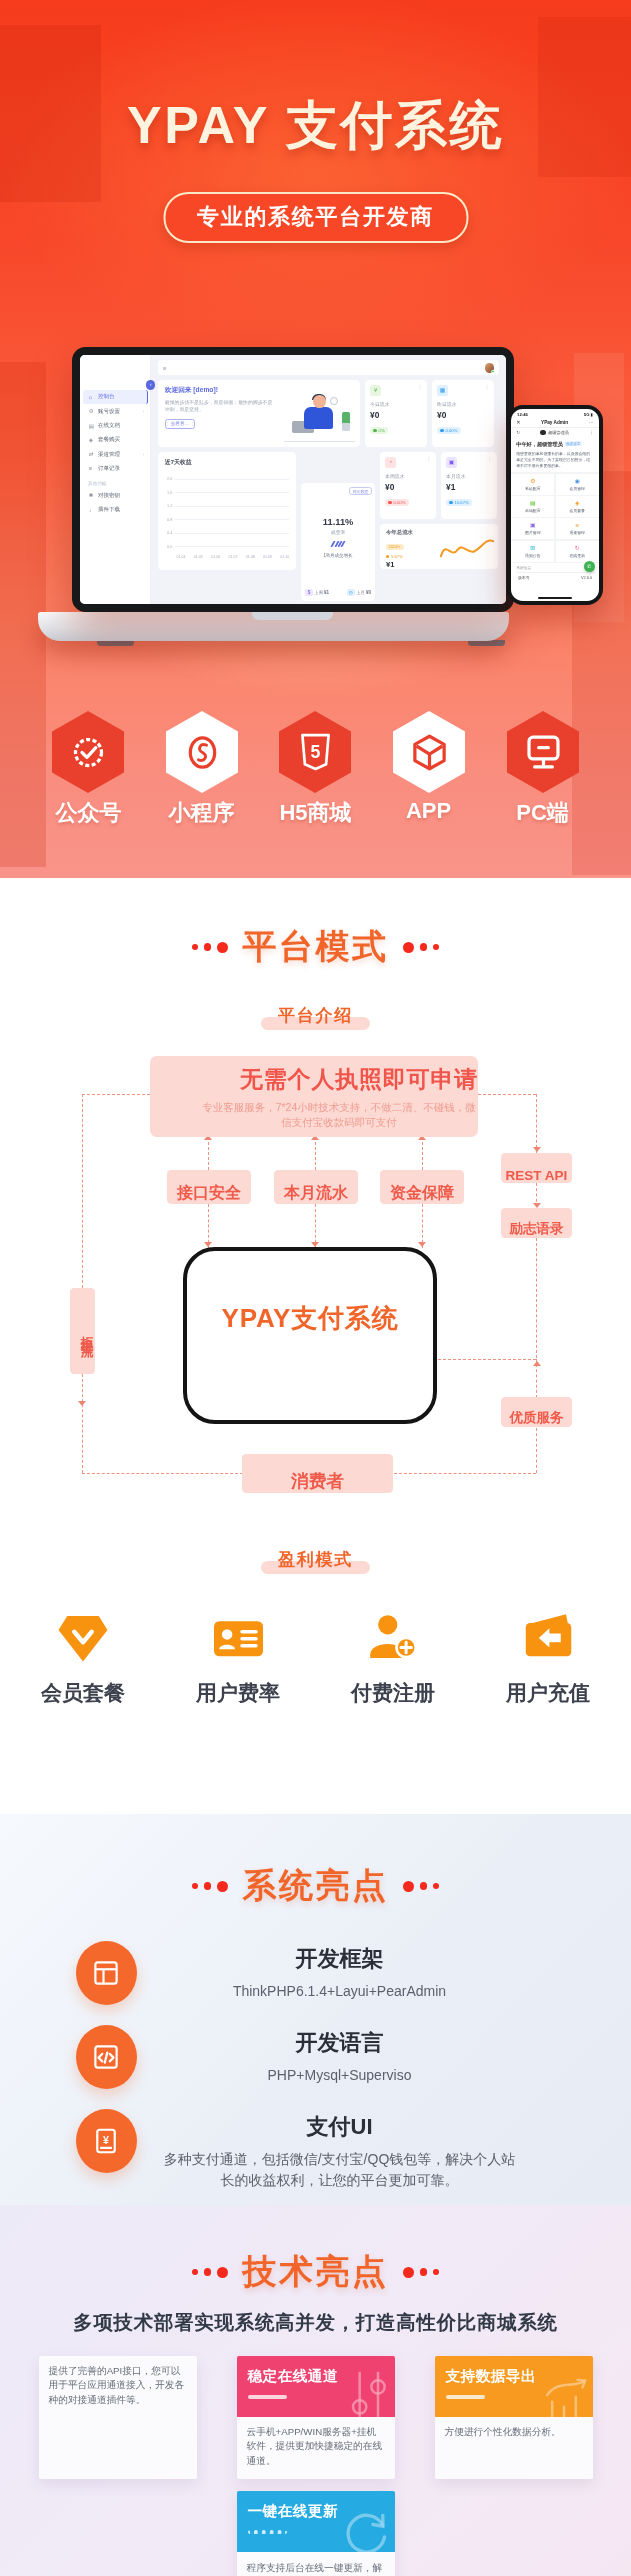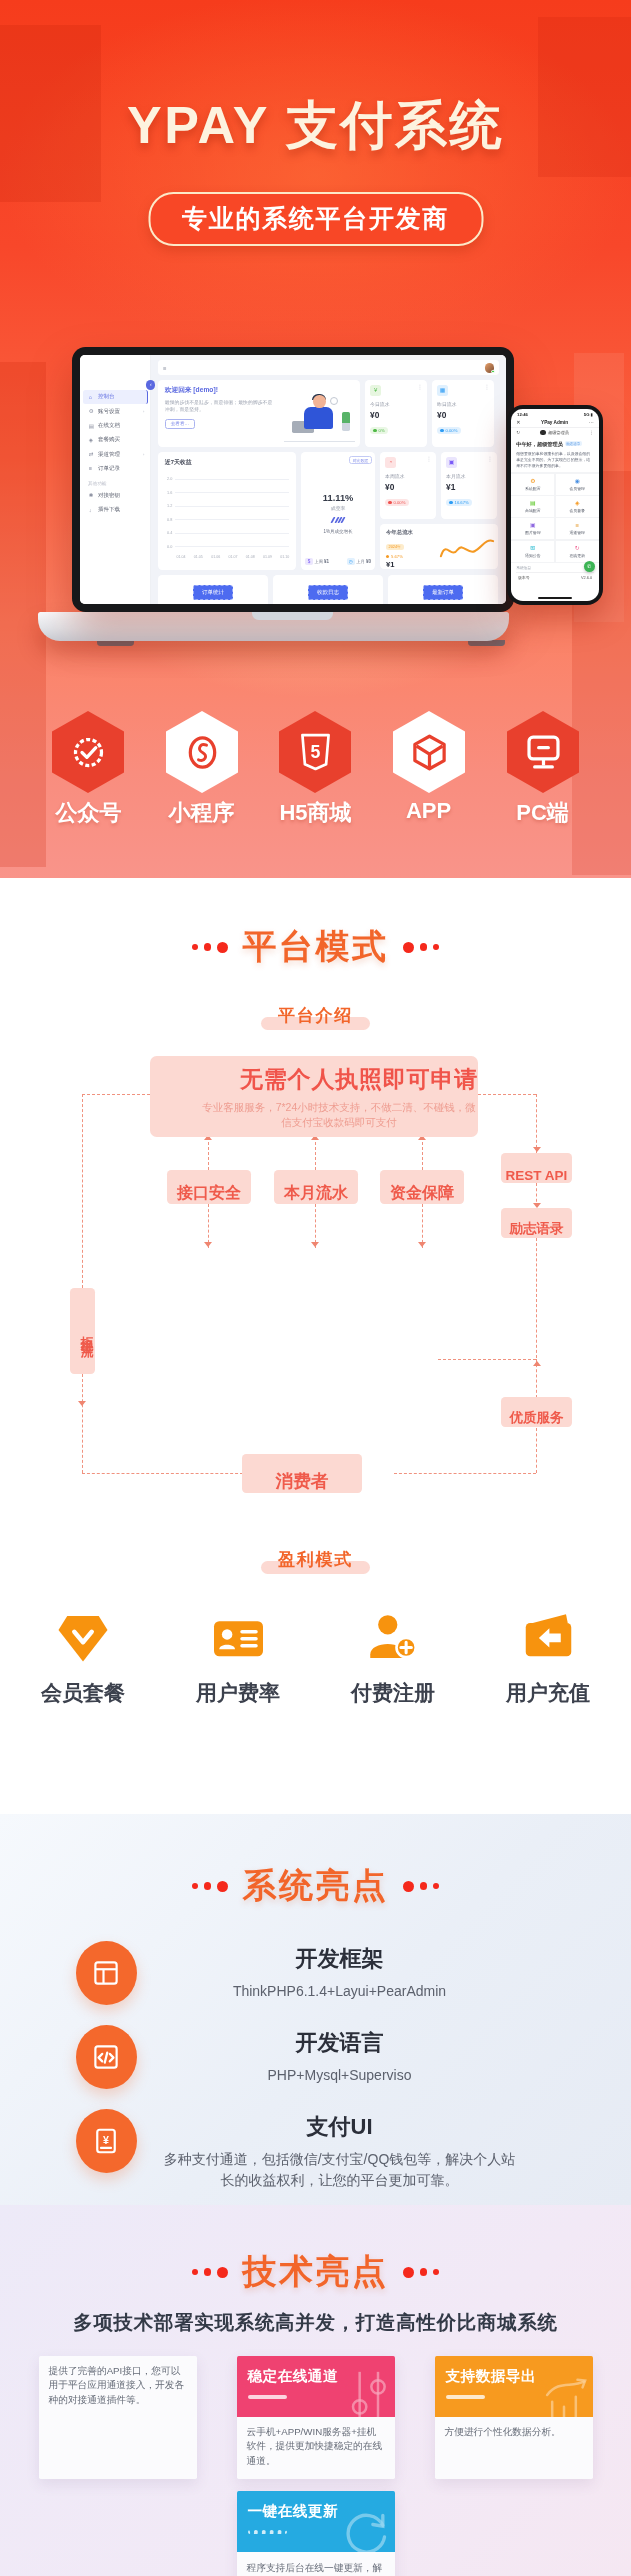--- a/index.html
+++ b/index.html
@@ -17,21 +17,21 @@
   .dec-b { right:0; top:17px; width:93px; height:160px; background:rgba(190,25,5,.16); }
   .dec-c { left:335px; top:360px; width:39px; height:80px; background:rgba(240,50,18,.55); }
   .dec-d { right:6.7px; top:353px; width:50px; height:269px; background:rgba(255,255,255,.08); }
   .dec-e { left:0; top:362px; width:46px; height:505px; background:rgba(205,35,10,.22); }
   .dec-f { right:0; top:471px; width:59px; height:404px; background:rgba(205,35,10,.18); }
   .hero-title { position:absolute; left:0; top:91px; width:631px; text-align:center;
     font-size:52px; font-weight:900; letter-spacing:2.5px; color:#fdf3df;
     text-shadow:0 5px 8.4px rgba(150,25,0,.35); }
   .hero-badge { position:absolute; left:50%; top:192px; transform:translateX(-50%);
     background:#f84726; border:2.5px solid #fde9c8; border-radius:25px; padding:8.4px 32px;
-    font-size:25px; font-weight:700; color:#fff; letter-spacing:1.7px; white-space:nowrap;
+    font-size:22px; font-weight:700; color:#fff; letter-spacing:1.7px; white-space:nowrap;
     box-shadow:0 5px 11.8px rgba(160,30,0,.25); }
 
   
   .laptop { position:absolute; left:72px; top:347px; width:442px; height:265px; z-index:2;
     background:#17181a; border-radius:13.5px; padding:8.4px; box-shadow:0 20px 42px rgba(140,20,0,.35); }
   .lap-screen { position:relative; width:100%; height:100%; background:#fff; border-radius:5px; overflow:hidden; display:flex; font-family:"Liberation Sans","DejaVu Sans",sans-serif; }
   .lk-side { width:71px; background:#fff; border-right:0.8px solid #eef0f4; padding-top:34px; position:relative; flex-shrink:0; }
   .lk-toggle { position:absolute; right:-5px; top:25px; width:9.3px; height:9.3px; border-radius:50%; background:#5a68e0; color:#fff; font-size:5px; line-height:9.3px; text-align:center; }
   .lk-item { display:flex; align-items:center; height:13.5px; padding-left:5.9px; font-size:5.5px; color:#5d6270; margin:0.8px 2.5px; border-radius:2.5px; }
   .lk-item .ic { width:6.7px; margin-right:2.5px; color:#8b90a0; font-size:5.5px; }
@@ -70,21 +70,21 @@
   .ic-green { background:#e7f6e0; color:#51b948; } .ic-blue { background:#dff0fe; color:#2f9df4; }
   .ic-red { background:#fde3e3; color:#ef5350; } .ic-purple { background:#eae5fd; color:#7a5af8; }
   .lk-chart { width:138px; height:118px; padding:5.9px 6.7px; }
   .lk-chart-title { font-size:5.9px; font-weight:700; color:#454a58; }
   .grid-area { margin-top:5px; }
   .gl { display:flex; align-items:center; height:13.5px; }
   .gl span { width:10px; font-size:3.8px; color:#a9aeba; text-align:right; padding-right:2.5px; }
   .gl i { flex:1; border-top:0.8px solid #eef0f5; }
   .xlabels { display:flex; justify-content:space-between; padding-left:11.8px; margin-top:1.7px; }
   .xlabels span { font-size:3.6px; color:#a9aeba; }
-  .lk-mid { width:74px; height:118px; padding:19px; position:relative; text-align:center; }
+  .lk-mid { width:74px; height:118px; padding:12px; position:relative; text-align:center;margin-top:31px; }
   .cmp-badge { position:absolute; right:3.4px; top:3.4px; font-size:3.9px; color:#7a86e8; border:0.8px solid #c3caf5; border-radius:2.5px; padding:0.8px 2.5px; }
   .rate { margin-top:22px; font-size:9.3px; font-weight:700; color:#343a48; }
   .rate-label { font-size:4.9px; color:#9298a6; margin-top:1.7px; }
   .hatch { display:flex; justify-content:center; gap:1.7px; margin-top:5.9px; }
   .hatch i { width:1.7px; height:5.9px; background:#5a68e0; transform:skewX(-28deg); border-radius:0.8px; }
   .growth { font-size:4.5px; color:#6a7080; margin-top:5.9px; }
   .mini-row { position:absolute; bottom:5px; left:4.2px; right:4.2px; display:flex; justify-content:space-between; }
   .mini { display:flex; align-items:center; font-size:4.2px; color:#6a7080; }
   .mini b { font-size:4.5px; }
   .mini .mic { width:7.6px; height:7.6px; border-radius:1.7px; margin-right:1.7px; font-size:4.6px; line-height:7.6px; text-align:center; }
@@ -159,21 +159,21 @@
   .dg-main { left:150px; top:8.4px; width:328px; height:81px; flex-direction:column; border-radius:6.7px; }
   .dg-main .mt { font-size:23px; font-weight:800; color:#f0544a; letter-spacing:0.8px; }
   .dg-main .md { font-size:10.5px; font-weight:400; color:#ee9c90; margin-top:5px; width:278px; text-align:center; line-height:1.45; }
   .dg-feat { top:122px; width:84px; height:34px; font-size:16px; }
   .dg-side { left:501px; width:71px; height:30px; font-size:13.5px; }
   .dg-refuse { left:70px; top:240px; width:25px; height:86px; font-size:12.6px;
     writing-mode:vertical-lr; letter-spacing:2.5px; }
   .dg-black { position:absolute; left:183px; top:199px; width:254px; height:177px; background:#fff;
     border:4.2px solid #141414; border-radius:32px; display:flex; align-items:center; justify-content:center; padding-bottom:34px; }
   .dg-black span { font-size:26px; font-weight:800; color:#f2652a; letter-spacing:0.8px; }
-  .dg-consumer { left:242px; top:406px; width:120px; height:39px; font-size:17.7px; }
+  .dg-consumer { left:242px; top:406px; width:151px; height:39px; font-size:17.7px; }
   .dash-h { position:absolute; border-top:1.7px dashed #f0927f; }
   .dash-v { position:absolute; border-left:1.7px dashed #f0927f; }
   .arr { position:absolute; width:0; height:0; }
   .arr-up { border-left:4.2px solid transparent; border-right:4.2px solid transparent; border-bottom:5.9px solid #ef8570; }
   .arr-down { border-left:4.2px solid transparent; border-right:4.2px solid transparent; border-top:5.9px solid #ef8570; }
 
   
   .profit-row { display:flex; justify-content:center; gap:62px; margin-top:38px; }
   .profit-item { display:flex; flex-direction:column; align-items:center; width:93px; }
   .profit-item .pl { margin-top:13.5px; font-size:21px; font-weight:700; color:#3c414d; white-space:nowrap; }
@@ -563,20 +563,23 @@
       <div class="pinkbox dg-main">
         <div class="mt">无需个人执照即可申请</div>
         <div class="md">专业客服服务，7*24小时技术支持，不做二清、不碰钱，微信支付宝收款码即可支付</div>
       </div>
       <div class="pinkbox dg-feat" style="left:167px">接口安全</div>
       <div class="pinkbox dg-feat" style="left:274px">本月流水</div>
       <div class="pinkbox dg-feat" style="left:380px">资金保障</div>
       <div class="pinkbox dg-side" style="top:105px">REST API</div>
       <div class="pinkbox dg-side" style="top:160px">励志语录</div>
       <div class="pinkbox dg-refuse">拒绝金流</div>
+      <div class="dg-black">
+        <span>YPAY支付系统</span>
+      </div>
       <div class="pinkbox dg-side" style="top:349px">优质服务</div>
       <div class="pinkbox dg-consumer">消费者</div>
     </div>
 
     <div class="subhead" style="margin-top:46px">
       <span>盈利模式</span>
     </div>
     <div class="profit-row">
       <div class="profit-item">
         <svg width="56" height="56" viewBox="0 0 64 64">

